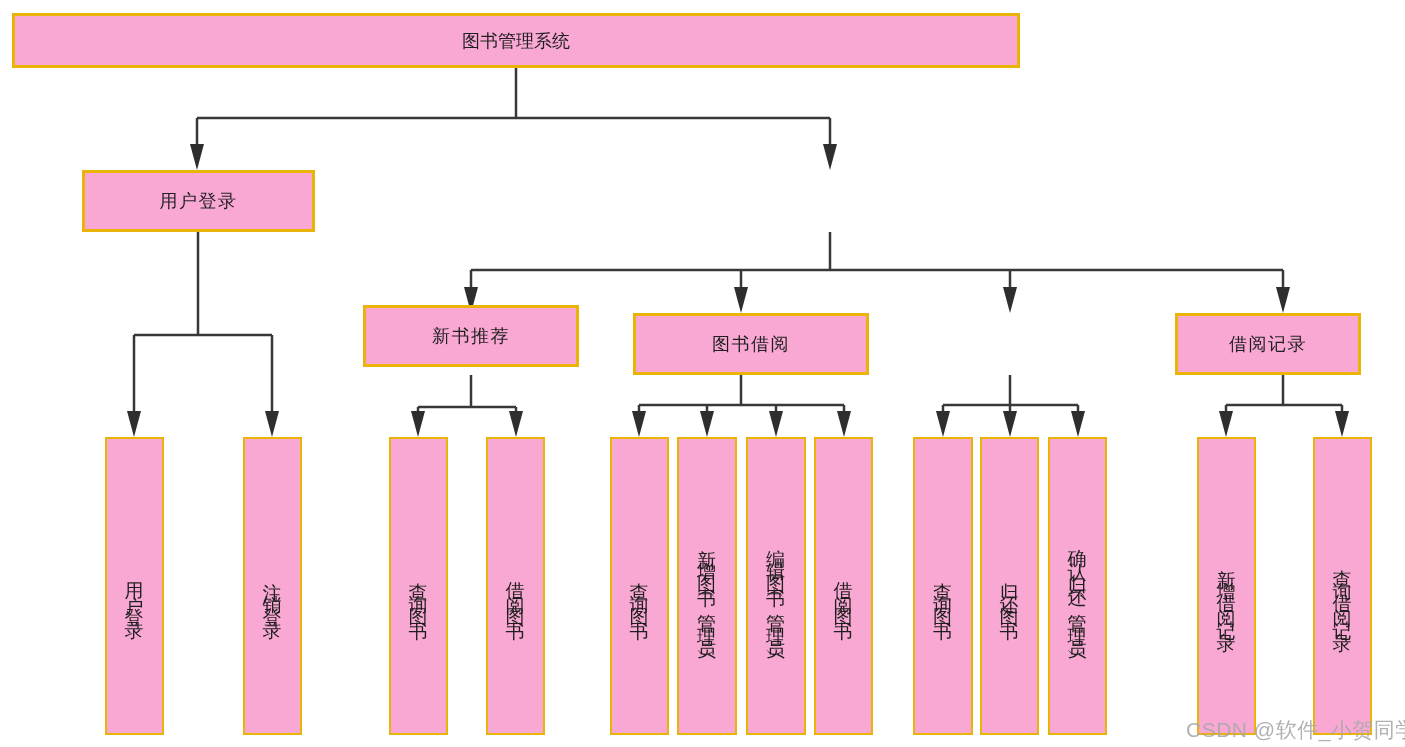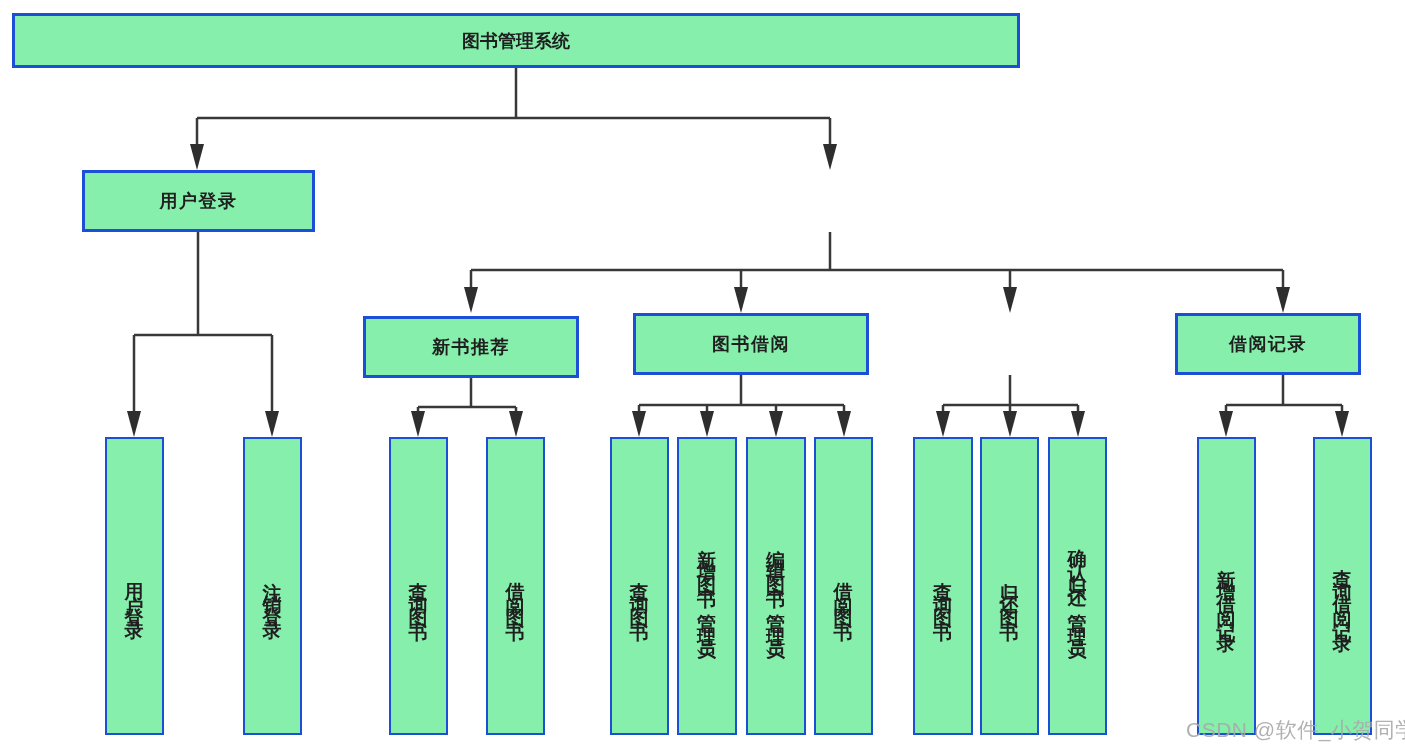--- a/index.html
+++ b/index.html
@@ -2,23 +2,23 @@
 <html><head>
 <meta charset="utf-8">
 <style>
   html,body { margin:0; padding:0; background:#ffffff; }
   .canvas {
     position:relative; width:1405px; height:747px; background:#ffffff;
     font-family:"Liberation Sans", sans-serif; overflow:hidden;
   }
   svg.connectors { position:absolute; left:0; top:0; width:1405px; height:747px; }
   .node {
-    position:absolute; box-sizing:border-box; background:#86efac;
-    border:3px solid #1d4ed8; display:flex; align-items:center; justify-content:center;
-    color:#1f1f1f; z-index:2;font-weight:bold;
+    position:absolute; box-sizing:border-box; background:#f9a8d4;
+    border:3px solid #eab308; display:flex; align-items:center; justify-content:center;
+    color:#1f1f1f; z-index:2;
   }
   .hnode { font-size:18px; letter-spacing:1.5px; }
   .root  { font-size:18px; }
   .leaf  { border-width:2.5px; }
   .leaf .lbl {
     writing-mode:vertical-lr; text-orientation:upright;
     font-size:19px; letter-spacing:13px; line-height:1;
     display:block; margin-bottom:-13px;
   }
   .watermark {
@@ -75,21 +75,21 @@
   </svg>
 
   <div class="node root" style="left:12px; top:13px; width:1008px; height:55px;">
     <span class="lbl">图书管理系统</span>
   </div>
 
   <div class="node hnode" style="left:82px; top:170px; width:233px; height:62px;">
     <span class="lbl">用户登录</span>
   </div>
 
-  <div class="node hnode" style="left:363px; top:316px; width:216px; height:62px;">
+  <div class="node hnode" style="left:363px; top:305px; width:216px; height:62px;">
     <span class="lbl">新书推荐</span>
   </div>
   <div class="node hnode" style="left:633px; top:313px; width:236px; height:62px;">
     <span class="lbl">图书借阅</span>
   </div>
   <div class="node hnode" style="left:1175px; top:313px; width:186px; height:62px;">
     <span class="lbl">借阅记录</span>
   </div>
 
   <div class="node leaf" style="left:105px; top:437px; width:59px; height:298px;">

